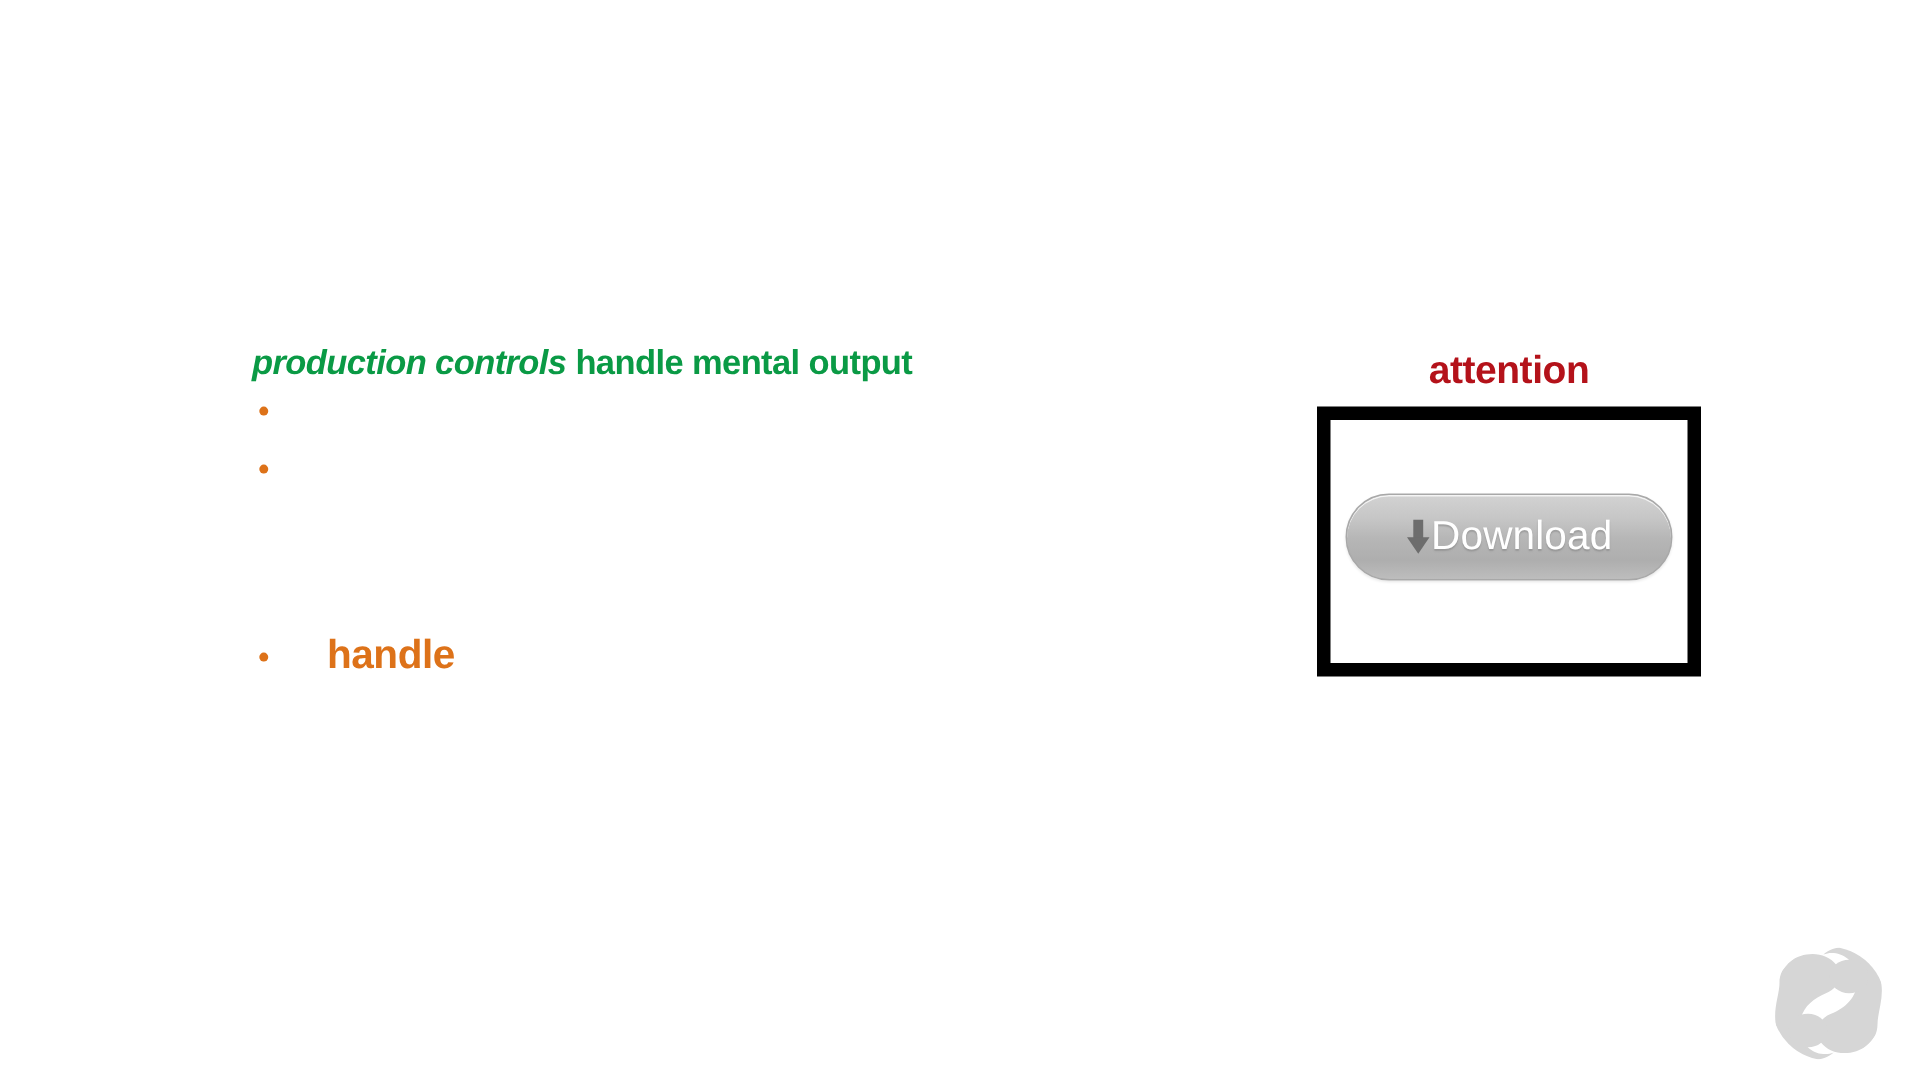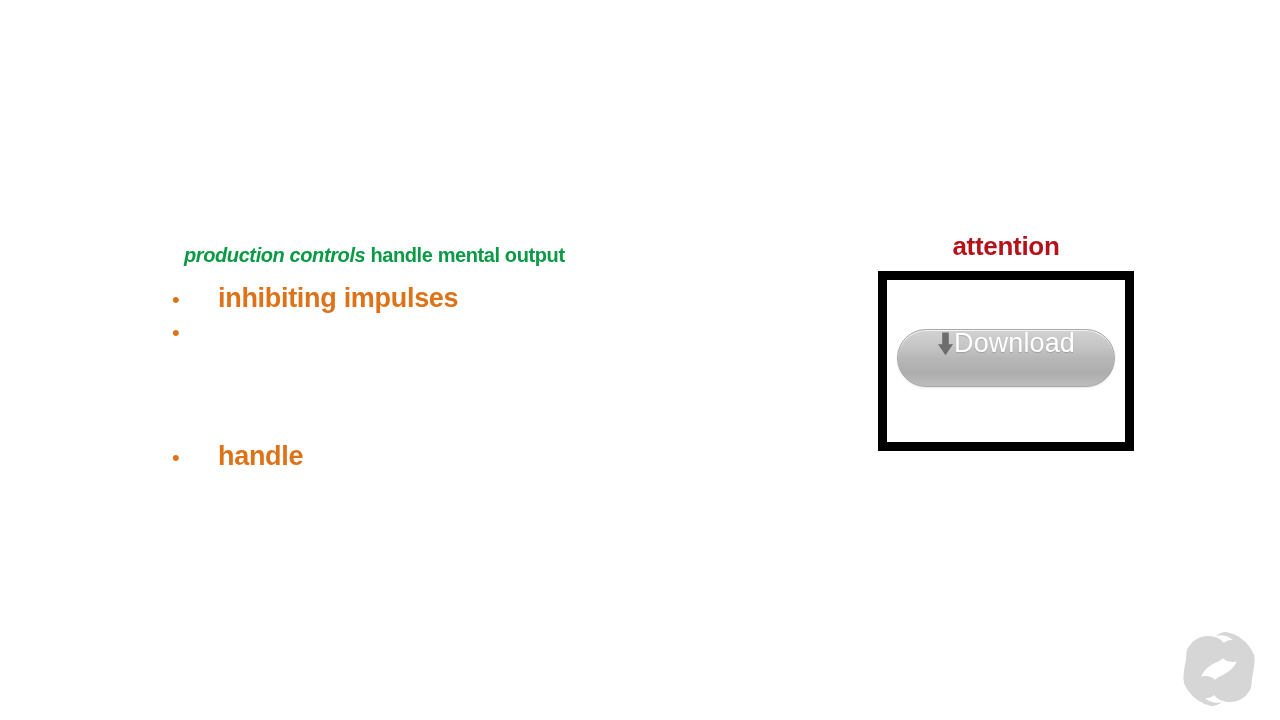--- a/index.html
+++ b/index.html
@@ -24,27 +24,27 @@
 
   
   .content-block {
     position: absolute;
     left: 168px;
     top: 228px;
     width: 660px;
   }
 
   .heading {
-    font-size: 20px;
+    font-size: 23px;
     font-weight: bold;
     color: #0a9a45;
     letter-spacing: -0.4px;
     white-space: nowrap;
     line-height: 1.16;
-    margin: 16px;
+    margin: 0;
   }
   .heading .emph {
     font-style: italic;
     font-weight: bold;
   }
   .heading .rest {
     font-style: normal;
     font-weight: bold;
   }
 
@@ -118,20 +118,21 @@
         #d2d2d2 0%,
         #c6c6c6 28%,
         #b6b6b6 52%,
         #aeaeae 78%,
         #bdbdbd 100%);
     border: 1px solid #a8a8a8;
     box-sizing: border-box;
     box-shadow: inset 0 1px 0 rgba(255,255,255,0.75),
                 0 1px 2px rgba(0,0,0,0.10);
     display: flex;
+    align-items: center;
     justify-content: center;
     gap: 0;
     cursor: pointer;
   }
   .dl-arrow {
     flex: 0 0 auto;
     display: block;
     margin-top: 1px;
   }
   .dl-label {
@@ -161,21 +162,20 @@
   <div class="content-block">
 
     <p class="heading">
       <span class="emph">production controls</span><span class="rest"> handle mental output</span>
     </p>
 
     <ul class="bullet-list">
 
       <li class="bullet-row">
         <span class="bullet-dot">•</span>
-        <span class="bullet-text">inhibiting impulses</span>
       </li>
 
       <li class="bullet-row">
         <span class="bullet-dot">•</span>
       </li>
 
       <li class="bullet-row spacer-before">
         <span class="bullet-dot">•</span>
         <span class="bullet-text">handle</span>
       </li>

